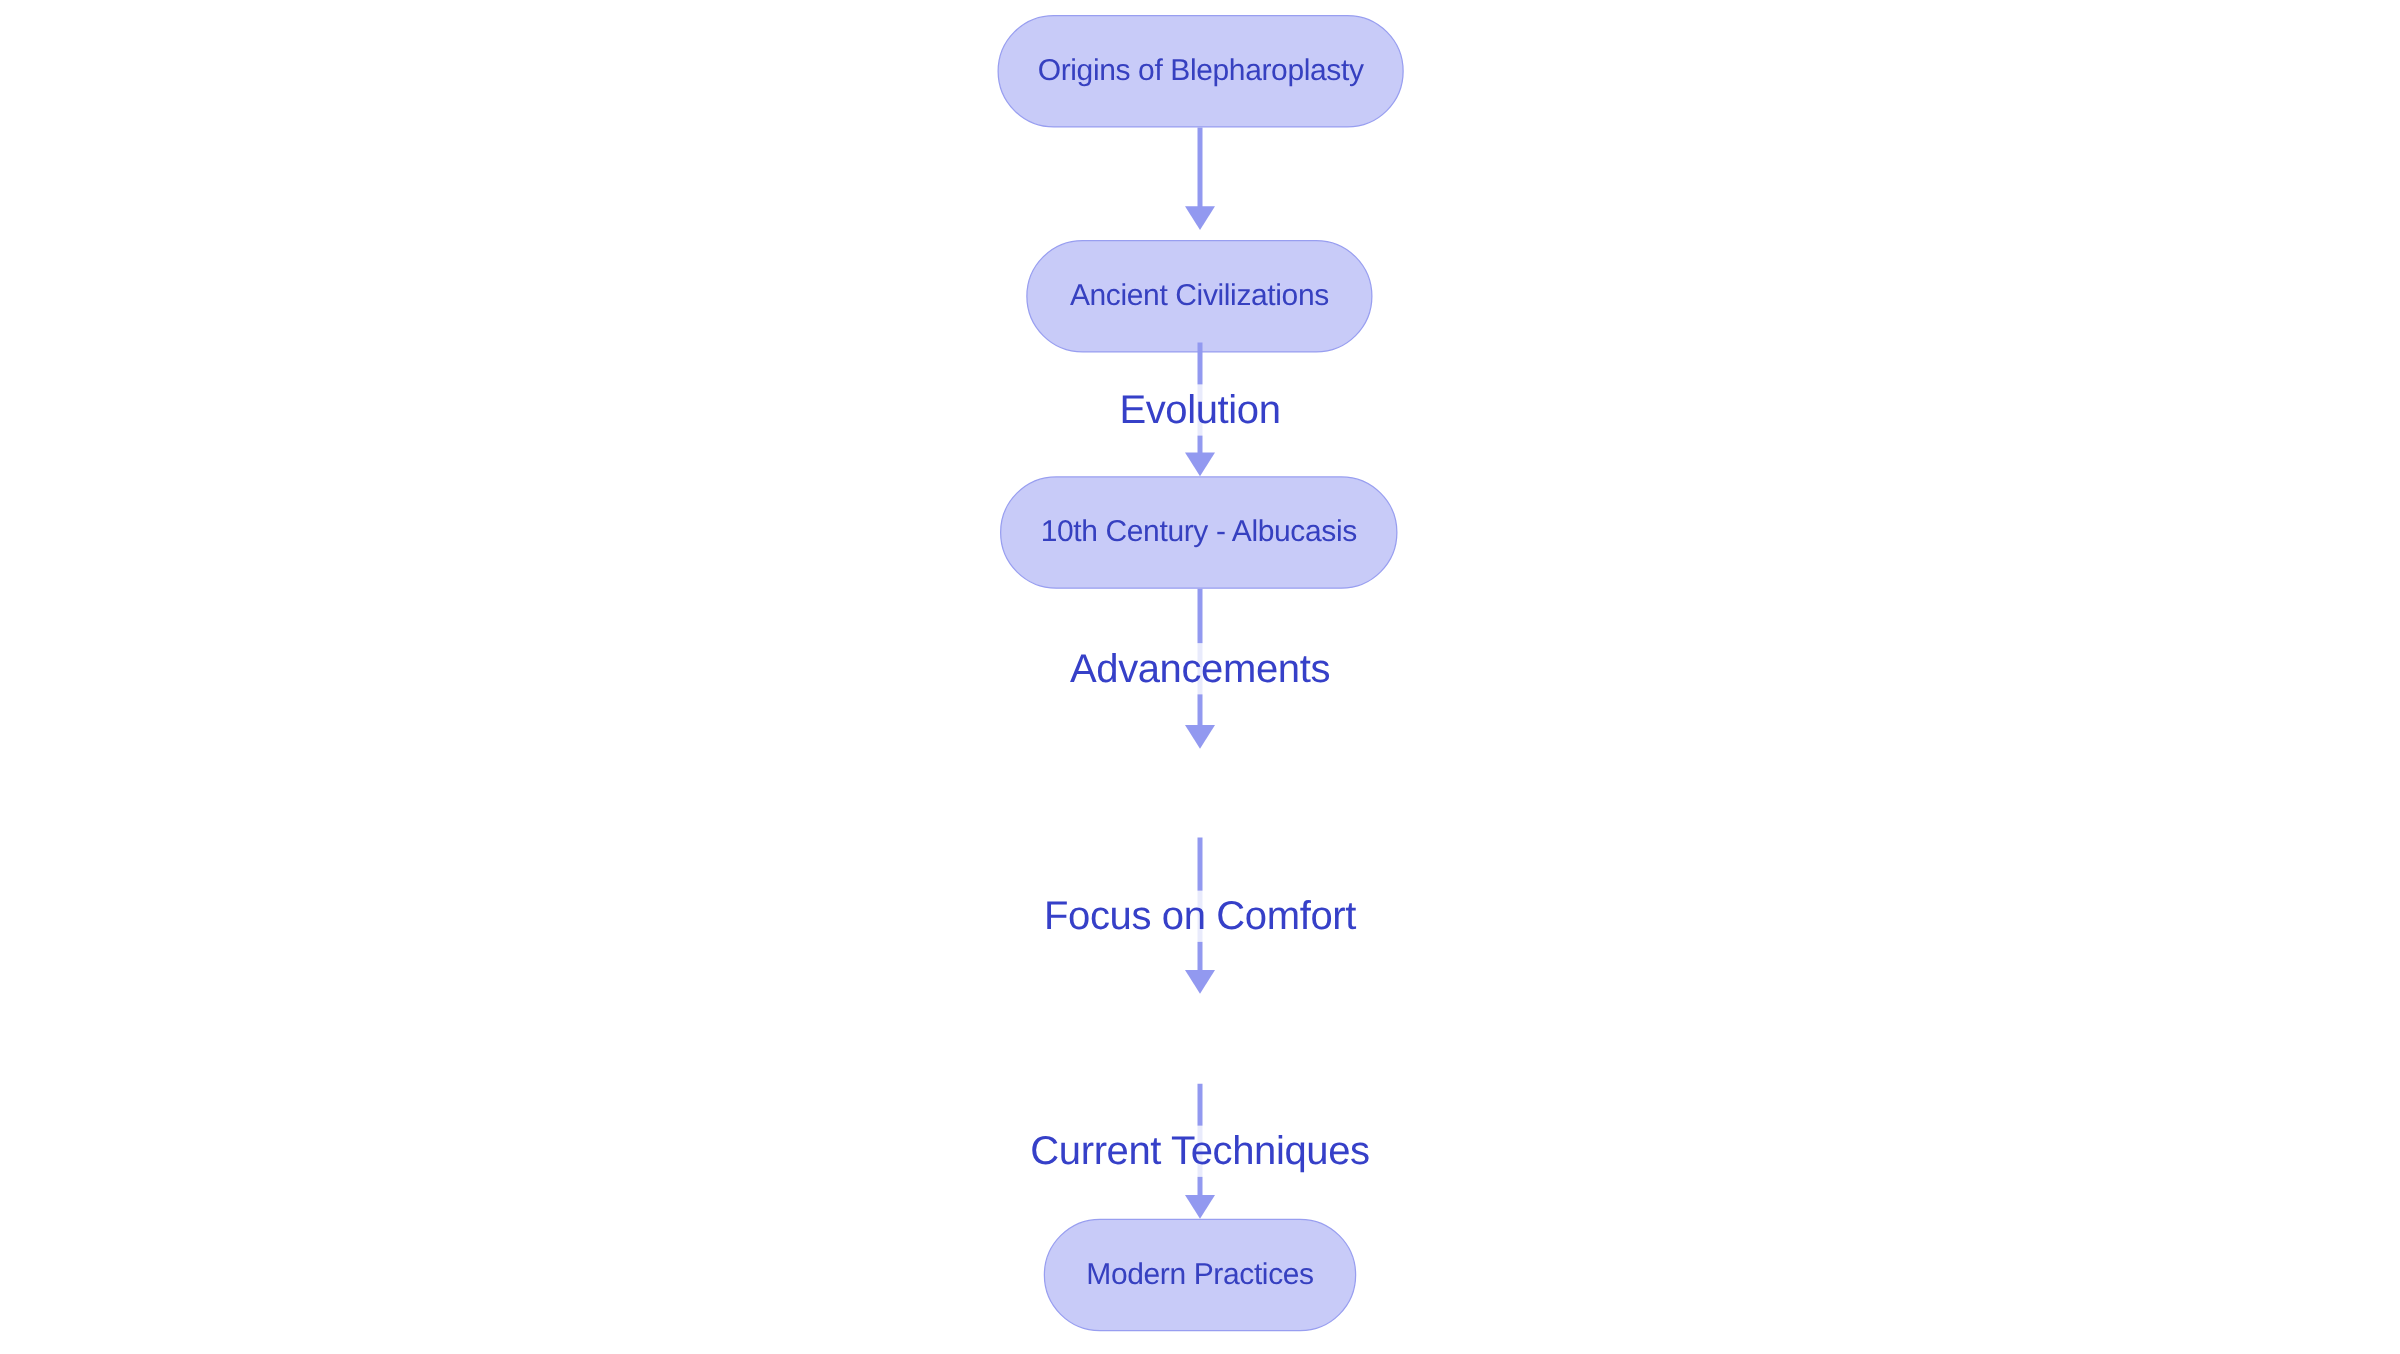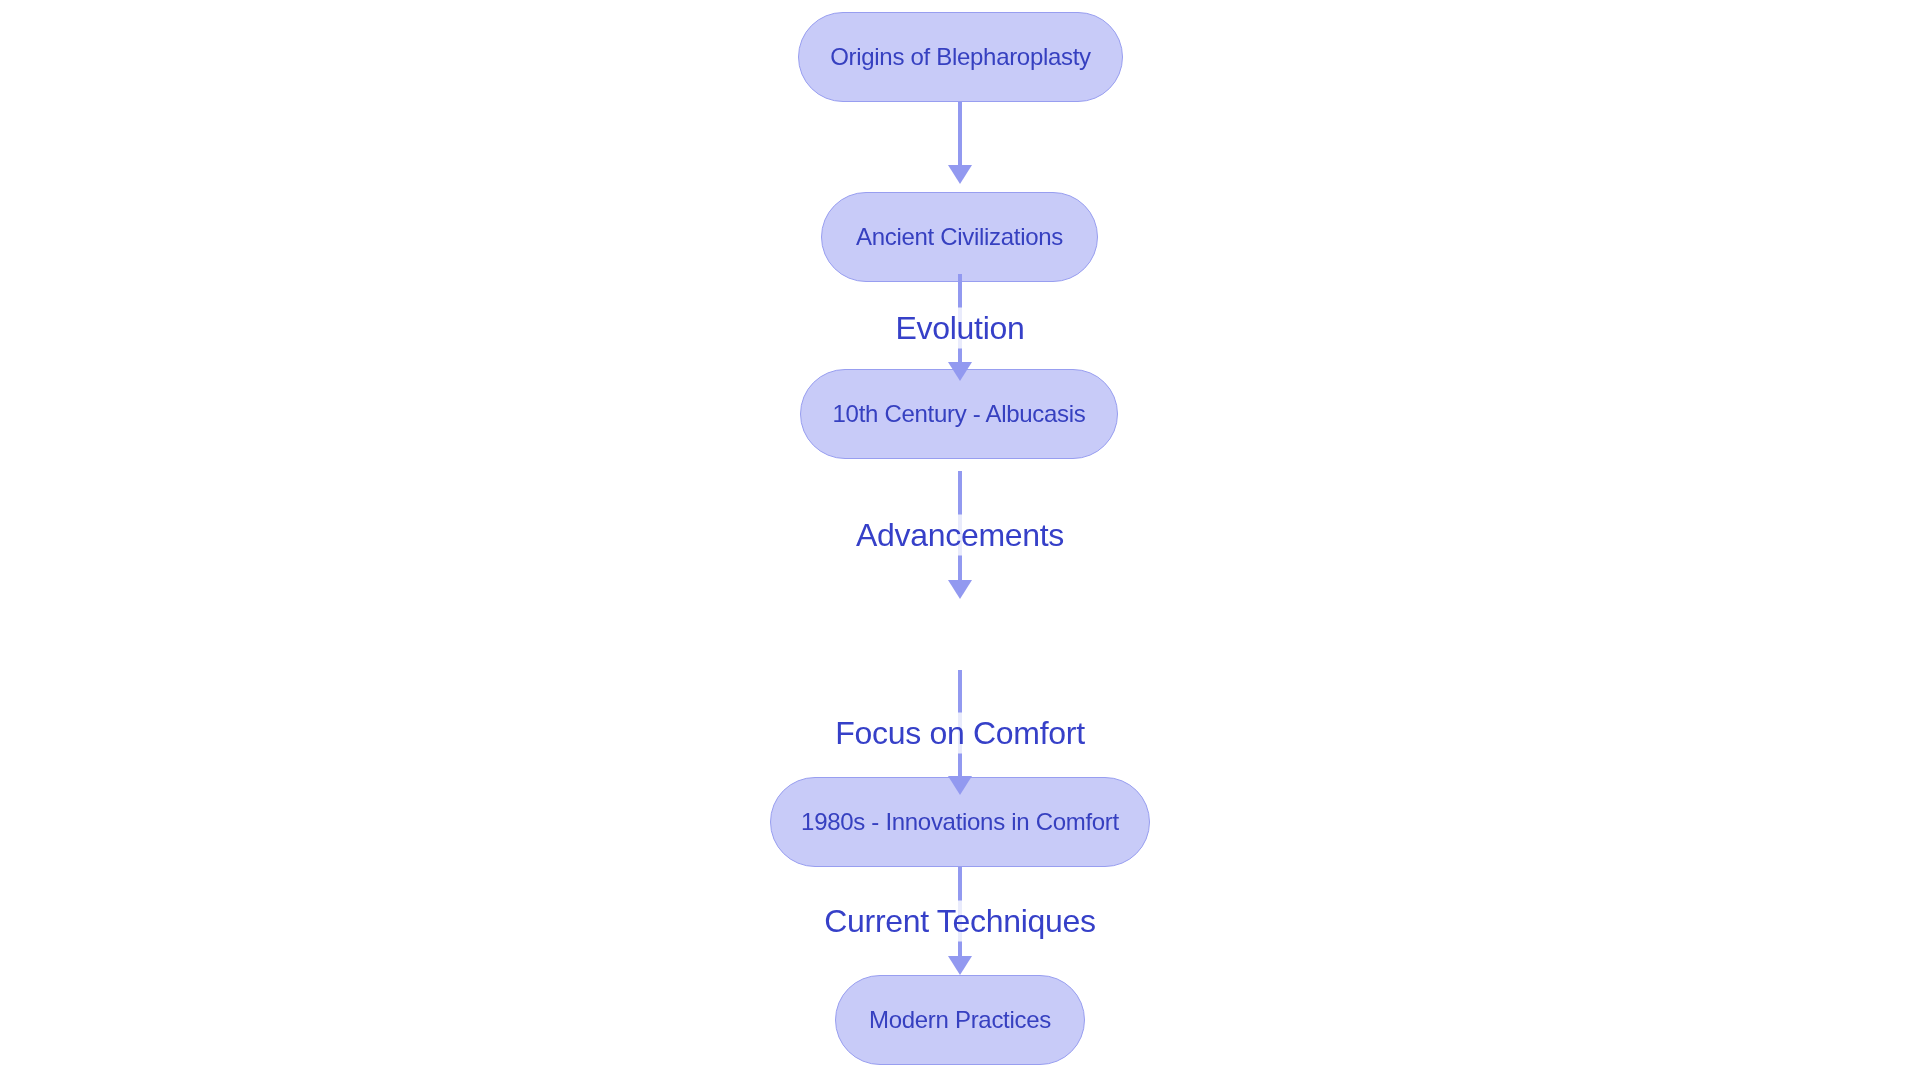--- a/index.html
+++ b/index.html
@@ -33,21 +33,21 @@
     align-items: center;
     justify-content: center;
     color: var(--node-text);
     font-size: 24px;
     letter-spacing: -0.3px;
     white-space: nowrap;
     padding: 12px 10px;
   }
   .n1 { left: 798px; top: 12px;  width: 325px; }
   .n2 { left: 821px; top: 192px; width: 277px; }
-  .n3 { left: 800px; top: 369px; width: 318px; }
+  .n3 { left: 800px; top: 381px; width: 318px; }
   .n4 { left: 718px; top: 580px; width: 484px; }
   .n5 { left: 770px; top: 777px; width: 380px; }
   .n6 { left: 835px; top: 975px; width: 250px; }
 
   .edge {
     position: absolute;
     left: 948px;
     width: 24px;
   }
   .e1 { top: 102px; height: 82px; }
@@ -90,23 +90,20 @@
 
   <div class="node n1">
     <span>Origins of Blepharoplasty</span>
   </div>
   <div class="node n2">
     <span>Ancient Civilizations</span>
   </div>
   <div class="node n3">
     <span>10th Century - Albucasis</span>
   </div>
-  <div class="node n5">
-    <span>1980s - Innovations in Comfort</span>
-  </div>
   <div class="node n6">
     <span>Modern Practices</span>
   </div>
 
   <div class="edge e1">
     <div class="edge-line"></div>
     <div class="edge-arrow"></div>
   </div>
 
   <div class="edge e2">

